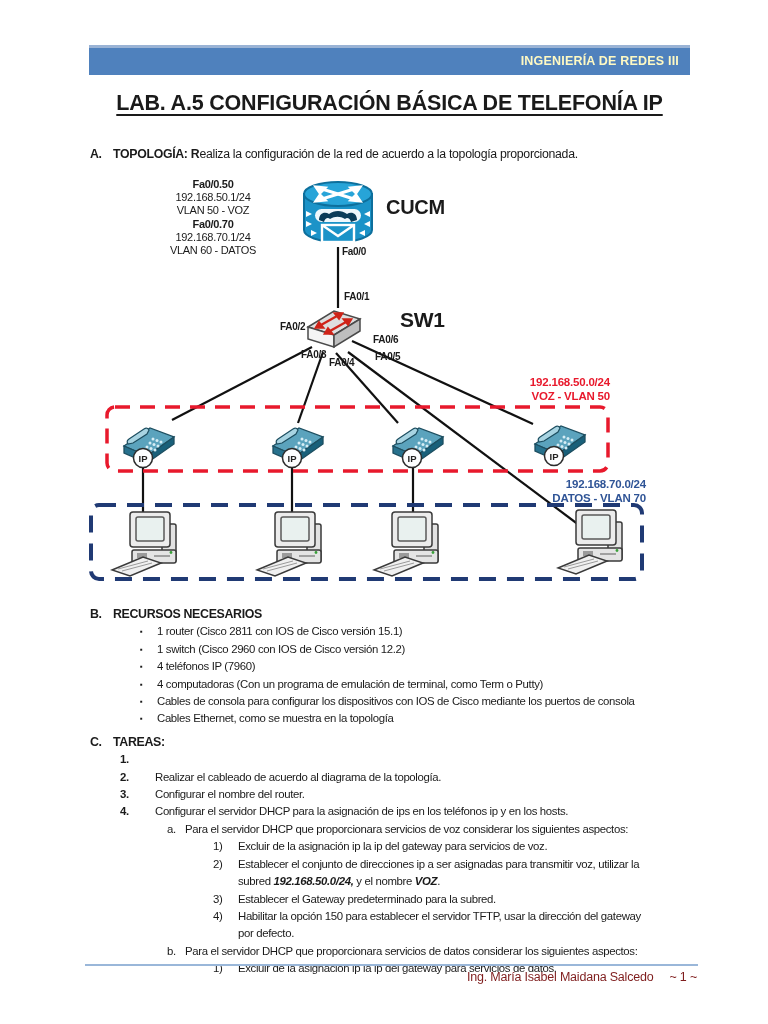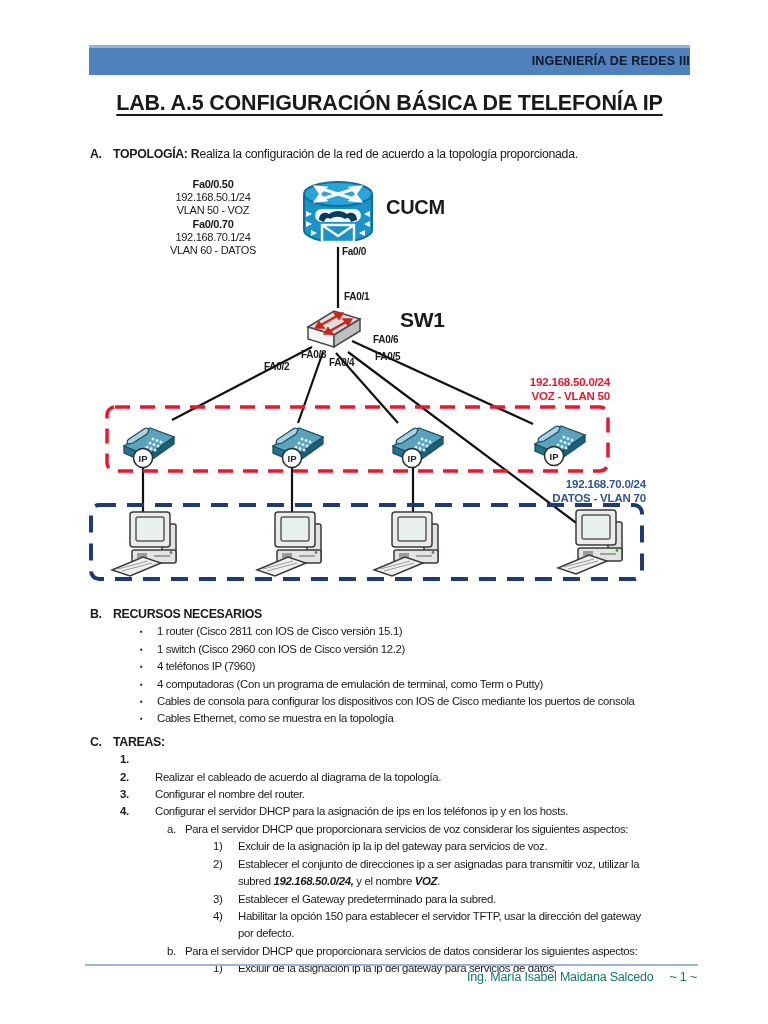--- a/index.html
+++ b/index.html
@@ -7,22 +7,22 @@
   body {
     width:768px; height:1024px; position:relative; overflow:hidden;
     font-family:"Liberation Sans", sans-serif; color:#1a1a1a;
   }
   .abs { position:absolute; }
 
   
   .course-bar {
     left:89px; top:45px; width:601px; height:30px;
     background:#4f81bd; border-top:3px solid #9ab3d5;
-    color:#0f172a; font-weight:bold; font-size:12.5px;
-    text-align:right; line-height:26px; 
+    color:#fef9c3; font-weight:bold; font-size:12.5px;
+    text-align:right; line-height:26px; padding-right:11px;
     letter-spacing:.2px;
   }
 
   .doc-title {
     left:89px; top:91px; width:601px; text-align:center;
     font-size:21.5px; font-weight:bold; letter-spacing:-.2px;
     text-decoration:underline; text-underline-offset:4px; text-decoration-thickness:2px;
   }
 
   .sec-line { left:90px; width:610px; display:flex; font-size:12.3px; letter-spacing:-.3px; white-space:nowrap; }
@@ -53,21 +53,21 @@
   .srow { display:flex; margin-left:77px; line-height:17.4px; white-space:nowrap; }
   .srow .lab { width:18px; flex:0 0 auto; }
   .irow { display:flex; margin-left:123px; line-height:17.4px; }
   .irow .lab { width:25px; flex:0 0 auto; white-space:nowrap; }
   .irow .body div { white-space:nowrap; }
   .bi { font-weight:bold; font-style:italic; }
   .mt { margin-top:6px; }
 
   
   .footer-rule { left:85px; top:964px; width:613px; height:2px; background:#9ab7d9; }
-  .footer-text { left:90px; top:970px; width:607px; text-align:right; font-size:12.5px; letter-spacing:-.2px; color:#0f766e; }
+  .footer-text { left:90px; top:970px; width:607px; text-align:right; font-size:12.5px; letter-spacing:-.2px; color:#7f1d1d; }
   .footer-text .pg { margin-left:16px; }
 
   svg text { font-family:"Liberation Sans", sans-serif; }
 </style>
 </head>
 <body>
 
 <div class="abs course-bar">
   <span>INGENIERÍA DE REDES III</span>
 </div>
@@ -129,21 +129,21 @@
     <polygon points="67,52 61,55 67,58"></polygon>
   </g>
   <rect x="24" y="47" width="32" height="17" fill="#1b93c8" stroke="#ffffff" stroke-width="2.4"></rect>
   <polyline points="24,47 40,58 56,47" fill="none" stroke="#ffffff" stroke-width="2.4"></polyline>
 </svg>
 
 <div class="abs dev-title" style="left:386px;top:196px;font-size:20px;">CUCM</div>
 <div class="abs port-label" style="left:342px;top:246px;">Fa0/0</div>
 
 <div class="abs port-label" style="left:344px;top:291px;">FA0/1</div>
-<div class="abs port-label" style="left:264px;top:321px;margin-top:40px;">FA0/2</div>
+<div class="abs port-label" style="left:280px;top:321px;">FA0/2</div>
 <div class="abs port-label" style="left:301px;top:349px;">FA0/3</div>
 <div class="abs port-label" style="left:329px;top:357px;">FA0/4</div>
 <div class="abs port-label" style="left:375px;top:351px;">FA0/5</div>
 <div class="abs port-label" style="left:373px;top:334px;">FA0/6</div>
 
 <svg class="abs" style="left:302px;top:305px;" width="62" height="50" viewBox="0 0 62 50">
   <polygon points="6,22 32,6 58,14 32,30" fill="#dedede" stroke="#4a4a4a" stroke-width="1.5"></polygon>
   <polygon points="6,22 32,30 32,42 6,34" fill="#f4f4f4" stroke="#4a4a4a" stroke-width="1.5"></polygon>
   <polygon points="32,30 58,14 58,26 32,42" fill="#bfbfbf" stroke="#4a4a4a" stroke-width="1.5"></polygon>
   <g stroke="#cf2318" stroke-width="2.4" fill="#cf2318">

